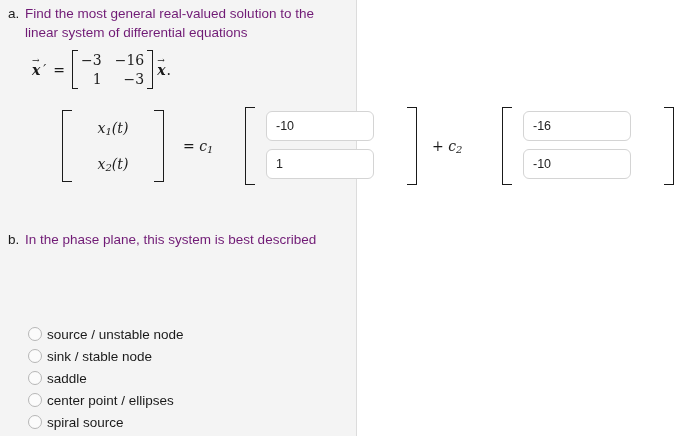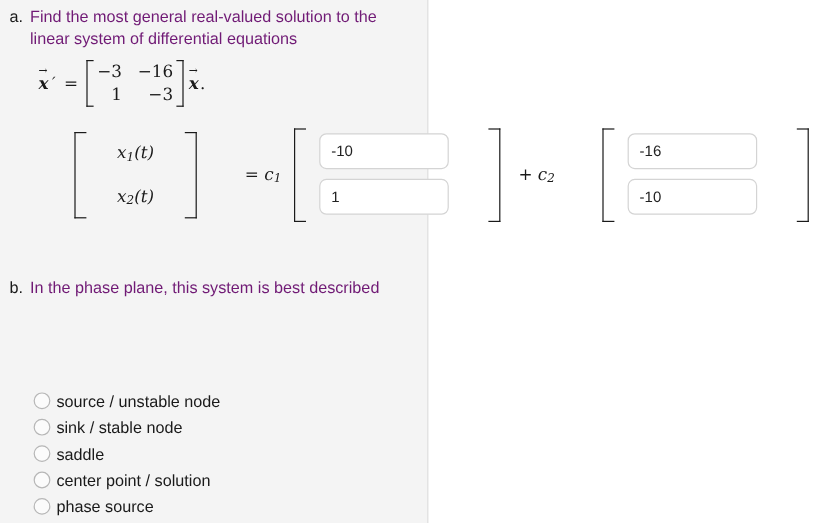--- a/index.html
+++ b/index.html
@@ -286,21 +286,21 @@
     <div class="vec-col" style="left:72px; top:6px; width:82px; height:72px;">
       <span class="entry">
         <span>x</span><span class="sub">1</span><span>(t)</span>
       </span>
       <span class="entry">
         <span>x</span><span class="sub">2</span><span>(t)</span>
       </span>
     </div>
     <div class="big-bracket right" style="left:154px; top:6px; height:72px;"></div>
 
-    <div class="coef" style="left:183px; top:34px;margin-left:21px;">
+    <div class="coef" style="left:183px; top:34px;">
       <span>=</span>
       <span class="ital">c</span><span class="sub">1</span>
     </div>
 
     <div class="big-bracket left" style="left:245px; top:3px; height:78px;"></div>
     <input class="num-input" style="left: 266px; top: 7px; width: 108px; height: 30px;" value="-10">
     <input class="num-input" style="left: 266px; top: 45px; width: 108px; height: 30px;" value="1">
     <div class="big-bracket right" style="left:407px; top:3px; height:78px;"></div>
 
     <div class="coef" style="left:432px; top:34px;">
@@ -329,25 +329,25 @@
     <div class="choice">
       <span class="radio"></span>
       <span class="choice-label">sink / stable node</span>
     </div>
     <div class="choice">
       <span class="radio"></span>
       <span class="choice-label">saddle</span>
     </div>
     <div class="choice">
       <span class="radio"></span>
-      <span class="choice-label">center point / solution</span>
-    </div>
-    <div class="choice">
-      <span class="radio"></span>
-      <span class="choice-label">phase source</span>
+      <span class="choice-label">center point / ellipses</span>
+    </div>
+    <div class="choice">
+      <span class="radio"></span>
+      <span class="choice-label">spiral source</span>
     </div>
     <div class="choice">
       <span class="radio selected"></span>
       <span class="choice-label">spiral these</span>
     </div>
     <div class="choice">
       <span class="radio"></span>
     </div>
   </div>
 

